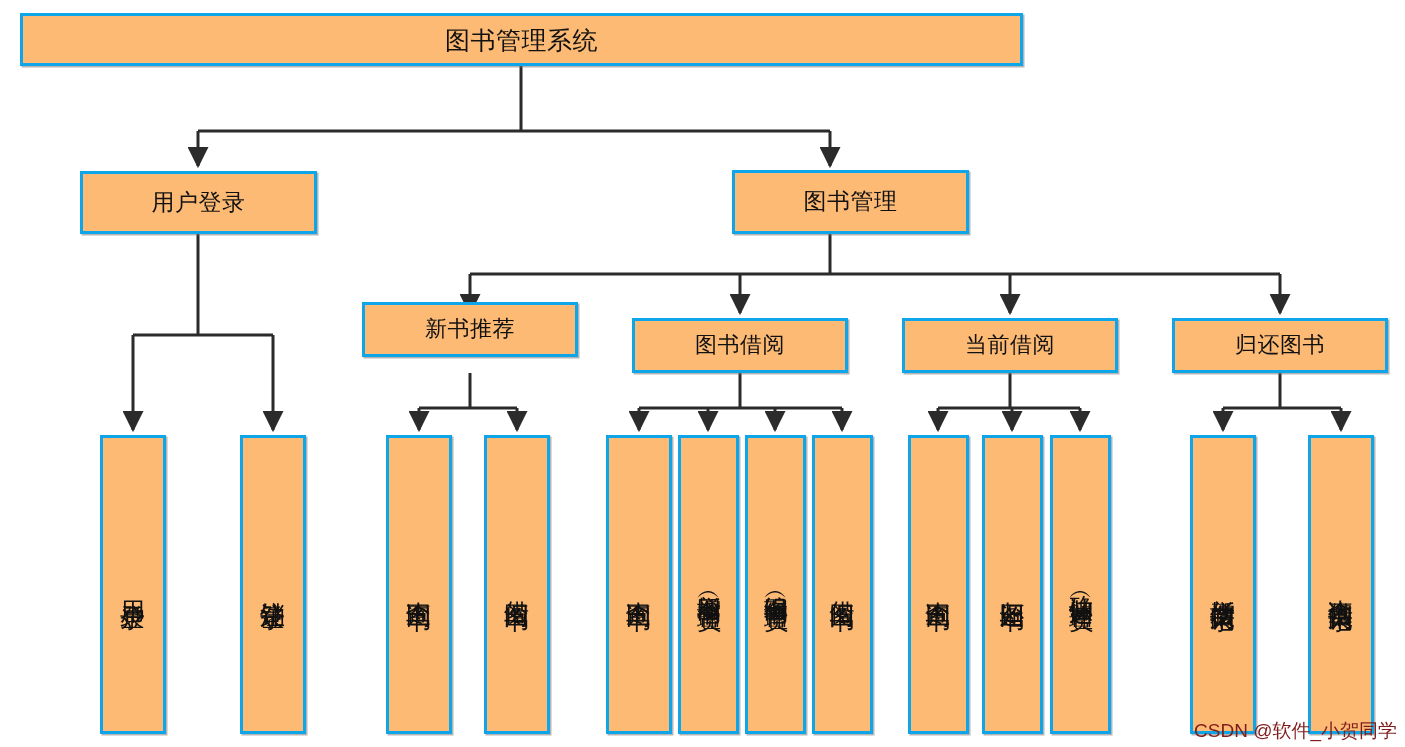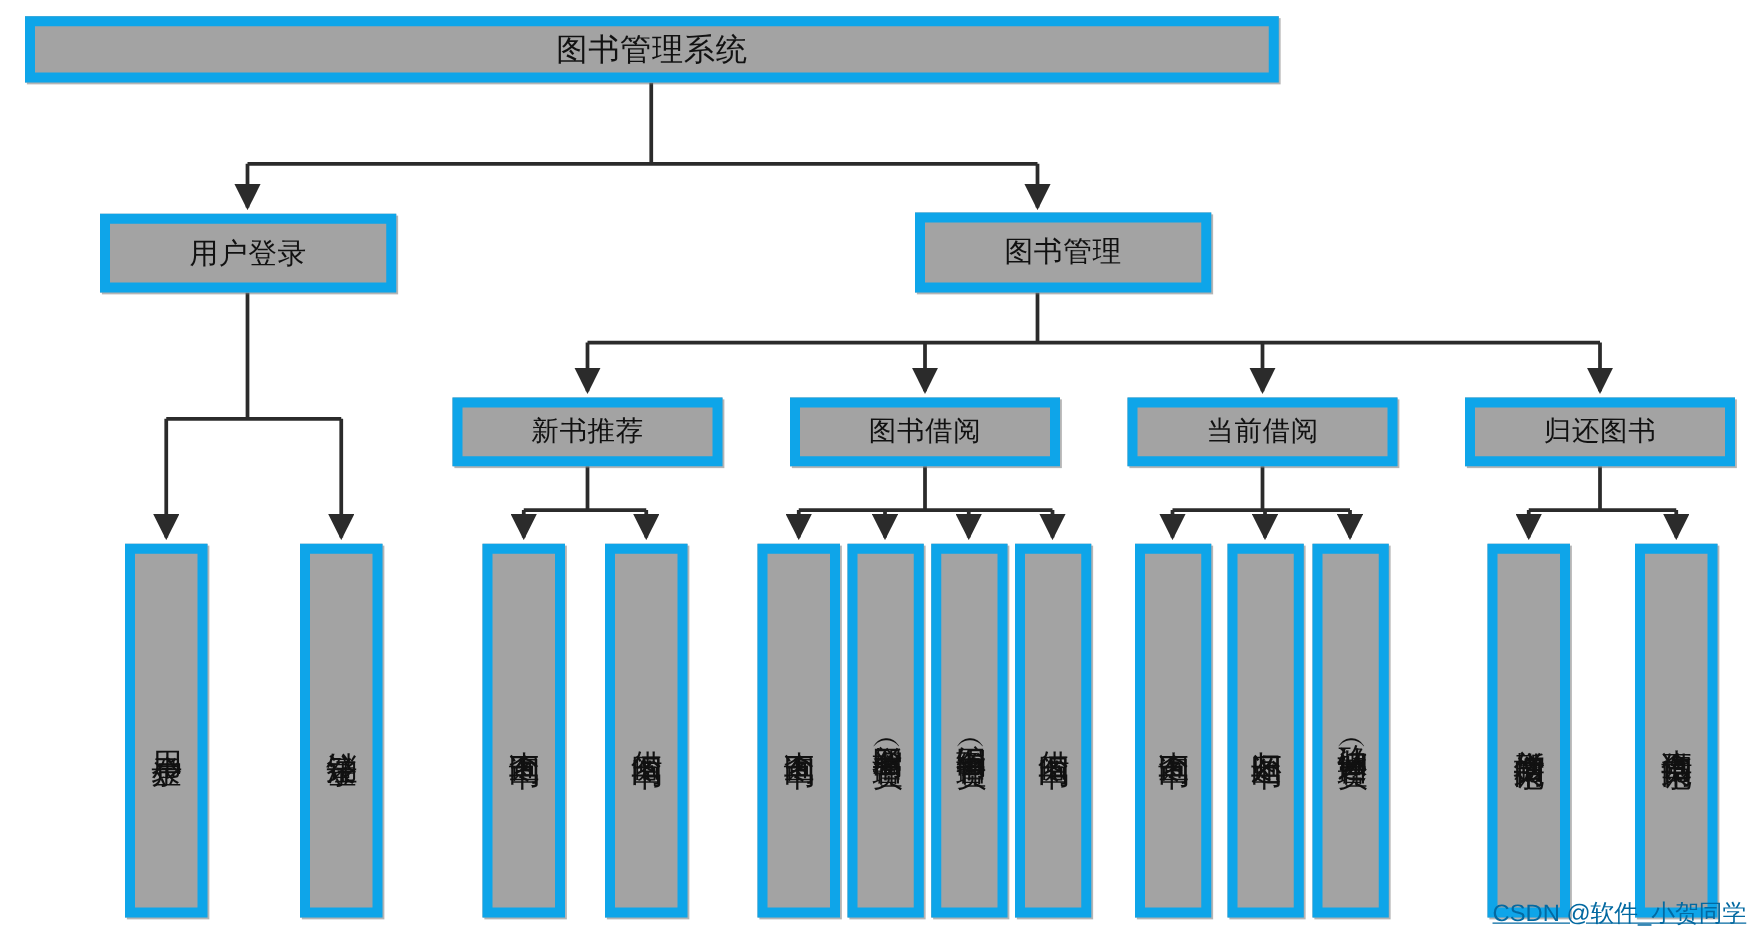--- a/index.html
+++ b/index.html
@@ -22,22 +22,22 @@
     position: absolute;
     left: 0;
     top: 0;
     width: 1405px;
     height: 747px;
     pointer-events: none;
   }
   .node {
     position: absolute;
     box-sizing: border-box;
-    border: 8px solid #0ea5e9;
-    background: #a3a3a3;
+    border: 3px solid #0ea5e9;
+    background: #fdba74;
     display: flex;
     align-items: center;
     justify-content: center;
     color: #111111;
     box-shadow: 1.5px 1.5px 0 rgba(120,120,120,0.55);
   }
   .node .label {
     display: block;
     text-align: center;
     line-height: 1.12;
@@ -61,24 +61,23 @@
     letter-spacing: 2px;
     white-space: normal;
     max-height: 100%;
   }
   .node.leaf.tall-label .label { font-size: 24px; }
   #watermark {
     position: absolute;
     right: 8px;
     bottom: 3px;
     font-size: 19px;
-    color: #0369a1;
+    color: #7f1d1d;
     white-space: nowrap;
     user-select: none;
-    text-decoration: underline;
   }
 </style>
 </head>
 <body>
 
 <div id="diagram-root">
 
   <svg id="edges-layer" viewBox="0 0 1405 747" width="1405" height="747" xmlns="http://www.w3.org/2000/svg">
     <defs>
       <marker id="arrowhead" viewBox="0 0 10 10" refX="9" refY="5" markerWidth="7" markerHeight="7" orient="auto-start-reverse">
@@ -133,21 +132,21 @@
     <span class="label">图书管理系统</span>
   </div>
 
   <div class="node level1" style="left:80px; top:171px; width:237px; height:63px;">
     <span class="label">用户登录</span>
   </div>
   <div class="node level1" style="left:712px; top:170px; width:237px; height:64px;margin-left:20px;">
     <span class="label">图书管理</span>
   </div>
 
-  <div class="node level2" style="left:362px; top:318px; width:216px; height:55px;align-items:center;">
+  <div class="node level2" style="left:362px; top:302px; width:216px; height:55px;align-items:center;">
     <span class="label">新书推荐</span>
   </div>
   <div class="node level2" style="left:632px; top:318px; width:216px; height:55px;">
     <span class="label">图书借阅</span>
   </div>
   <div class="node level2" style="left:902px; top:318px; width:216px; height:55px;">
     <span class="label">当前借阅</span>
   </div>
   <div class="node level2" style="left:1172px; top:318px; width:216px; height:55px;">
     <span class="label">归还图书</span>

